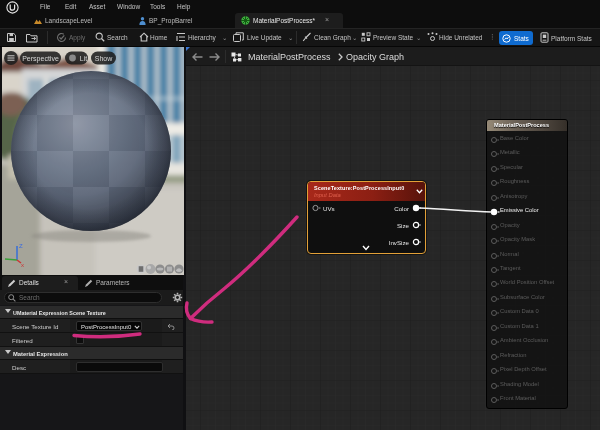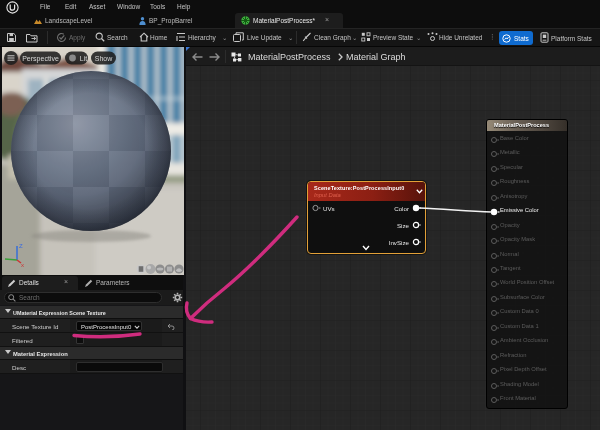--- a/index.html
+++ b/index.html
@@ -356,21 +356,21 @@
     <rect x="0.5" y="0.5" width="4" height="4" fill="#e8e8e8"></rect>
     <rect x="7" y="1.5" width="3" height="3" fill="#e8e8e8"></rect>
     <rect x="2" y="6.5" width="3" height="3" fill="#e8e8e8"></rect>
     <rect x="7" y="6" width="3.4" height="3.4" fill="#e8e8e8"></rect>
     <path d="M4.5 2.5 L7 3 M3.5 4.5 L3.5 6.5 M5 7.8 L7 7.6" stroke="#e8e8e8" stroke-width="0.8"></path>
   </svg>
   <div class="abs" style="left:62px;top:4.5px;font-size:9px;color:#dcdcdc;white-space:nowrap;">MaterialPostProcess</div>
   <svg class="abs" style="left:152px;top:5.5px;" width="5" height="8" viewBox="0 0 5 8">
         <path d="M0.8 0.8 L4 4 L0.8 7.2" fill="none" stroke="#c9c9c9" stroke-width="1.3"></path>
       </svg>
-  <div class="abs" style="left:160px;top:4.5px;font-size:9px;color:#dcdcdc;white-space:nowrap;">Material Graph</div>
+  <div class="abs" style="left:160px;top:4.5px;font-size:9px;color:#dcdcdc;white-space:nowrap;">Opacity Graph</div>
 </div>
 
 <div class="abs" style="left:307px;top:181px;width:119px;height:73px;background:#0f0f0f;border:1.5px solid #e2a038;border-radius:4px;overflow:hidden;box-shadow:0 0 0 1px rgba(0,0,0,0.5);">
   <div class="abs" style="left:0;top:0;width:100%;height:19px;background:linear-gradient(90deg,#a7281a 0%,#8c1f13 55%,#57130b 100%);"></div>
   <div class="abs" style="left:6px;top:2.5px;font-size:5.5px;font-weight:bold;color:#fff;white-space:nowrap;letter-spacing:0.1px;">SceneTexture:PostProcessInput0</div>
   <div class="abs" style="left:6px;top:10px;font-size:5.8px;font-style:italic;color:#e0604e;">Input Data</div>
   <svg class="abs" style="left:108px;top:7px" width="7" height="5" viewBox="0 0 7 5">
         <path d="M0.8 0.8 L3.5 3.8 L6.2 0.8" fill="none" stroke="#fff" stroke-width="1.3"></path>
       </svg>
 

